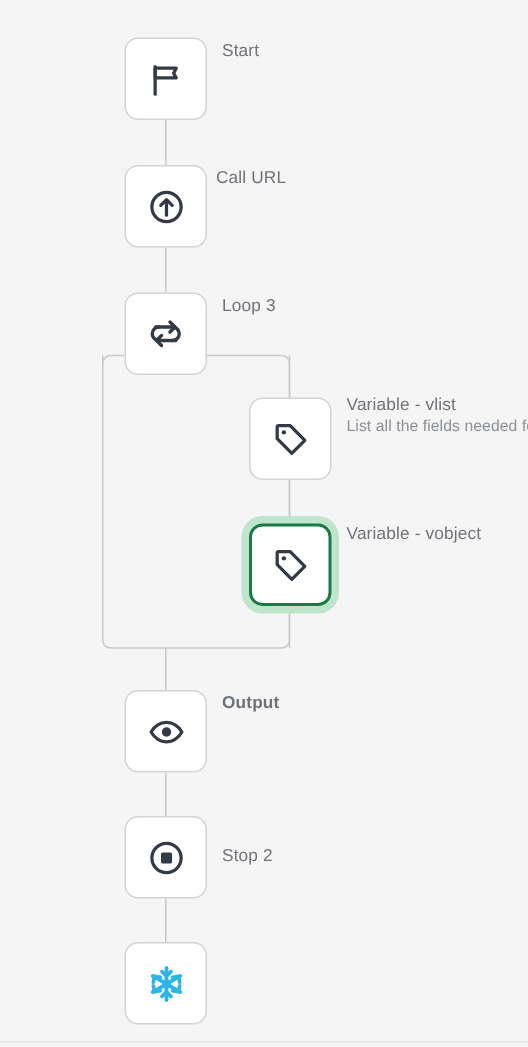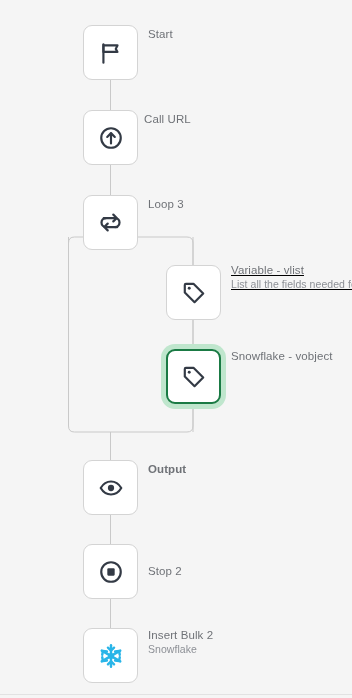--- a/index.html
+++ b/index.html
@@ -63,21 +63,21 @@
     font-size: 11.5px;
     color: #6f7277;
     letter-spacing: .1px;
   }
   .label .subtitle {
     display: block;
     font-size: 10.5px;
     color: #8d9096;
     letter-spacing: .05px;
   }
-  .label.clipped { overflow: hidden; text-decoration: underline; }
+  .label.clipped { overflow: hidden; }
 
   
   #bottom-rule {
     position: absolute;
     left: 0; top: 694px;
     width: 352px; height: 1px;
     background: #e2e2e2;
     z-index: 1;
   }
 </style>
@@ -169,21 +169,21 @@
 
   <div class="node selected" style="left:166px; top:349px;">
     <span>
       <svg width="26" height="26" viewBox="0 0 24 24" fill="none" stroke="#333a45" stroke-width="2" stroke-linecap="round" stroke-linejoin="round">
         <path d="M3.5 11.5 V4.5 a1 1 0 0 1 1 -1 h7 l9 9 l-8 8 Z"></path>
         <circle cx="7.6" cy="7.6" r="1.35" fill="#333a45" stroke="none"></circle>
       </svg>
     </span>
   </div>
   <div class="label" style="left:231px; top:349px;">
-    <span class="title">Snowflake - vobject</span>
+    <span class="title">Variable - vobject</span>
   </div>
 
   <div class="node" style="left:83px; top:460px;">
     <span>
       <svg width="26" height="26" viewBox="0 0 24 24" fill="none" stroke="#333a45" stroke-width="2" stroke-linecap="round" stroke-linejoin="round">
         <path d="M2.5 12 C5 7.8 8.4 6 12 6 C15.6 6 19 7.8 21.5 12 C19 16.2 15.6 18 12 18 C8.4 18 5 16.2 2.5 12 Z"></path>
         <circle cx="12" cy="12" r="2.9" fill="#333a45" stroke="none"></circle>
       </svg>
     </span>
   </div>
@@ -212,20 +212,16 @@
         <path d="M9.4 4.9 L12 7.5 L14.6 4.9"></path>
         <path d="M9.4 19.1 L12 16.5 L14.6 19.1"></path>
         <path d="M4.5 11.0 L5.1 7.6 L8.5 8.2"></path>
         <path d="M19.5 13.0 L18.9 16.4 L15.5 15.8"></path>
         <path d="M8.5 15.8 L5.1 16.4 L4.5 13.0"></path>
         <path d="M15.5 8.2 L18.9 7.6 L19.5 11.0"></path>
         <circle cx="12" cy="12" r="1.5"></circle>
       </svg>
     </span>
   </div>
-  <div class="label" style="left:148px; top:628px;">
-    <span class="title">Insert Bulk 2</span>
-    <span class="subtitle">Snowflake</span>
-  </div>
 
   <div id="bottom-rule"></div>
 
 </div>
 
 </body></html>

